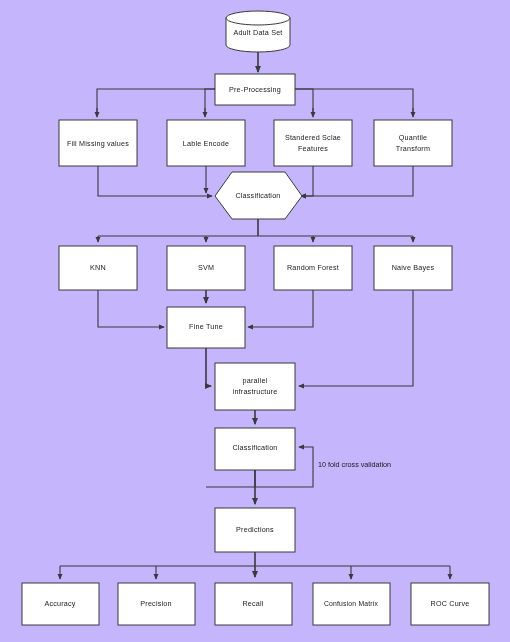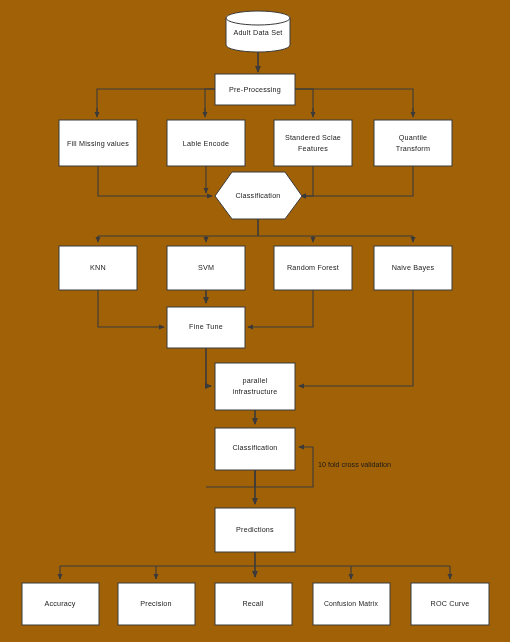--- a/index.html
+++ b/index.html
@@ -1,17 +1,17 @@
 <!DOCTYPE html>
 <html><head>
 <meta charset="utf-8">
 <style>
   html,body{margin:0;padding:0;background:#ffffff;}
   body{font-family:"Liberation Sans","DejaVu Sans",sans-serif;}
-  #canvas{position:relative;width:510px;height:642px;background:#a16207;overflow:hidden;}
+  #canvas{position:relative;width:510px;height:642px;background:#c4b5fd;overflow:hidden;}
   svg{display:block;}
   .node-text{font-family:"Liberation Sans","DejaVu Sans",sans-serif;font-size:7.2px;fill:#1a1a1a;text-anchor:middle;dominant-baseline:middle;letter-spacing:0.2px;}
   .node-text.small{font-size:6.8px;}
   .edge-label{font-family:"Liberation Sans","DejaVu Sans",sans-serif;font-size:7.2px;fill:#1a1a1a;text-anchor:start;dominant-baseline:middle;}
   .box{fill:#ffffff;stroke:#3a3a3a;stroke-width:1;}
   .hex{fill:#ffffff;stroke:#3a3a3a;stroke-width:1;}
   .cyl-body{fill:#ffffff;stroke:#3a3a3a;stroke-width:1;}
   .cyl-top{fill:#ffffff;stroke:#3a3a3a;stroke-width:1;}
   .link{stroke:#3a3a3a;stroke-width:1.1;fill:none;}
   .link-thick{stroke:#3a3a3a;stroke-width:1.6;fill:none;}

